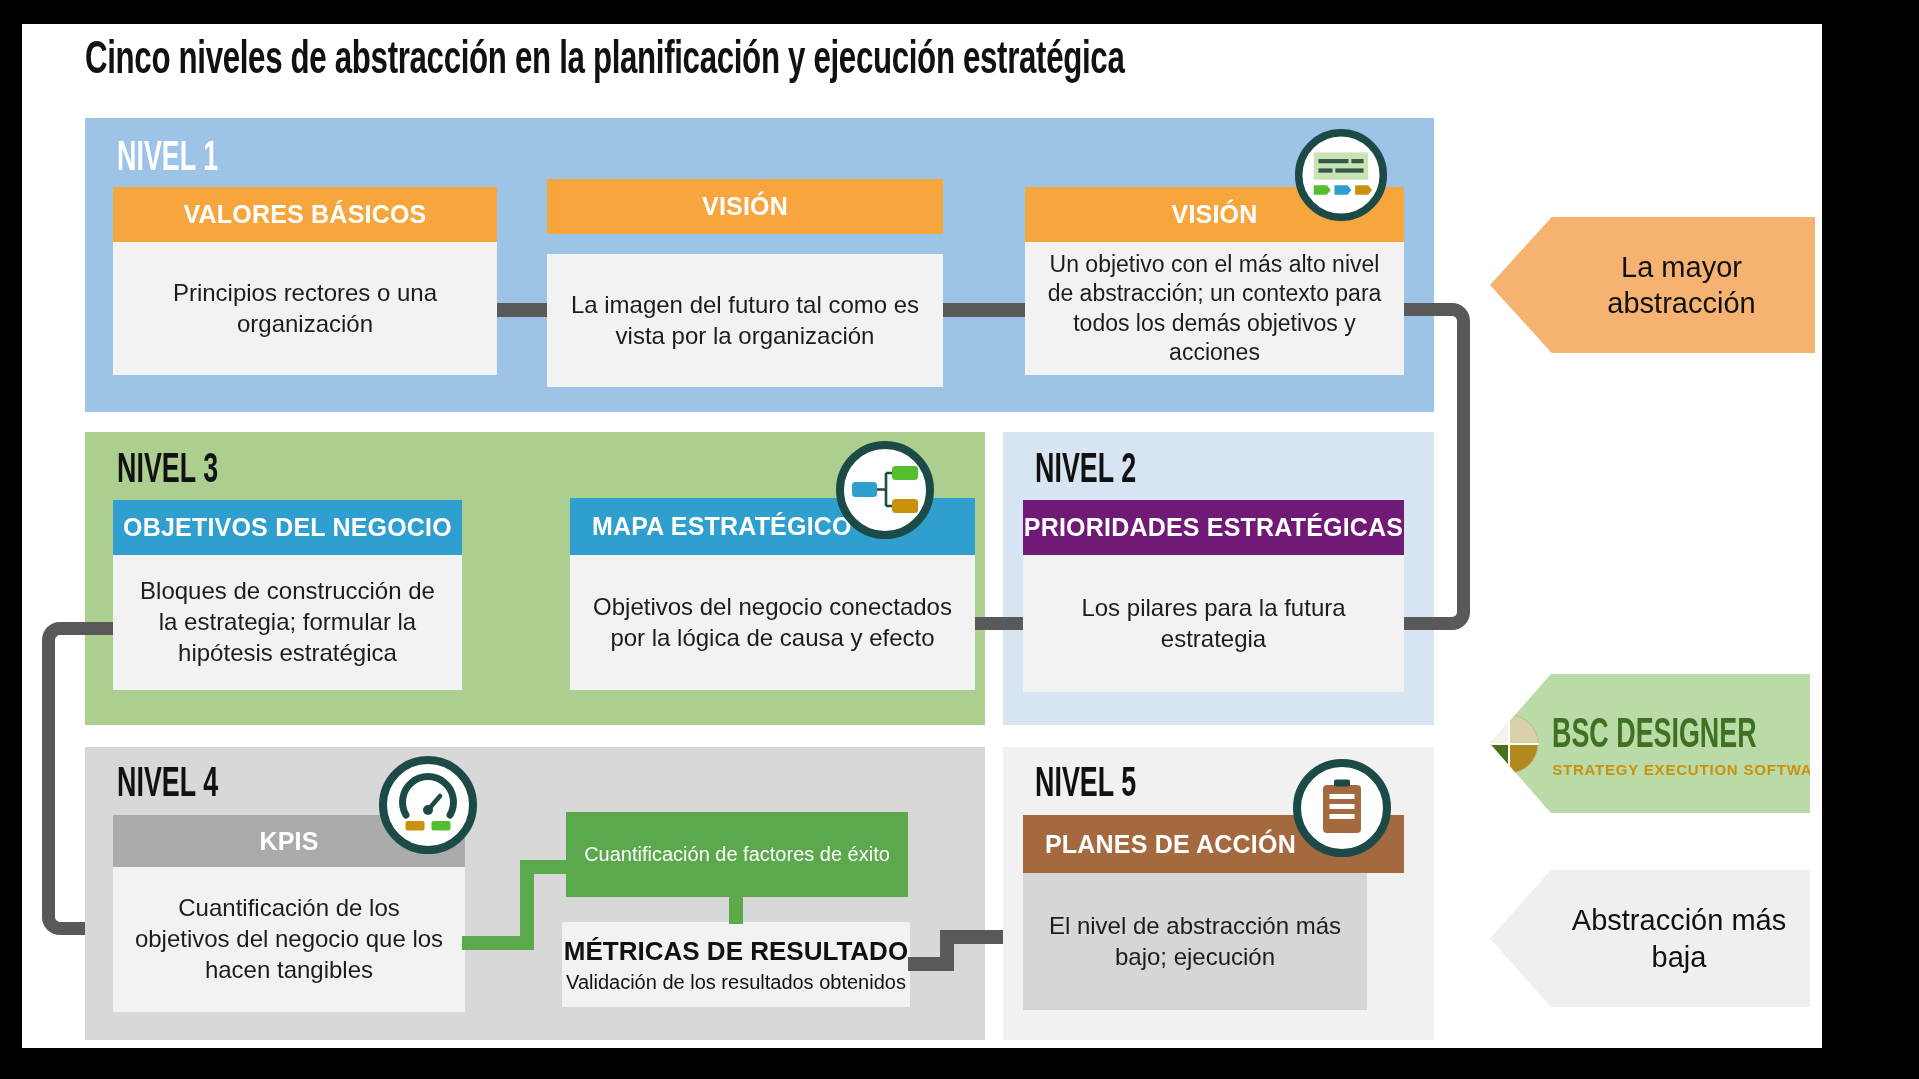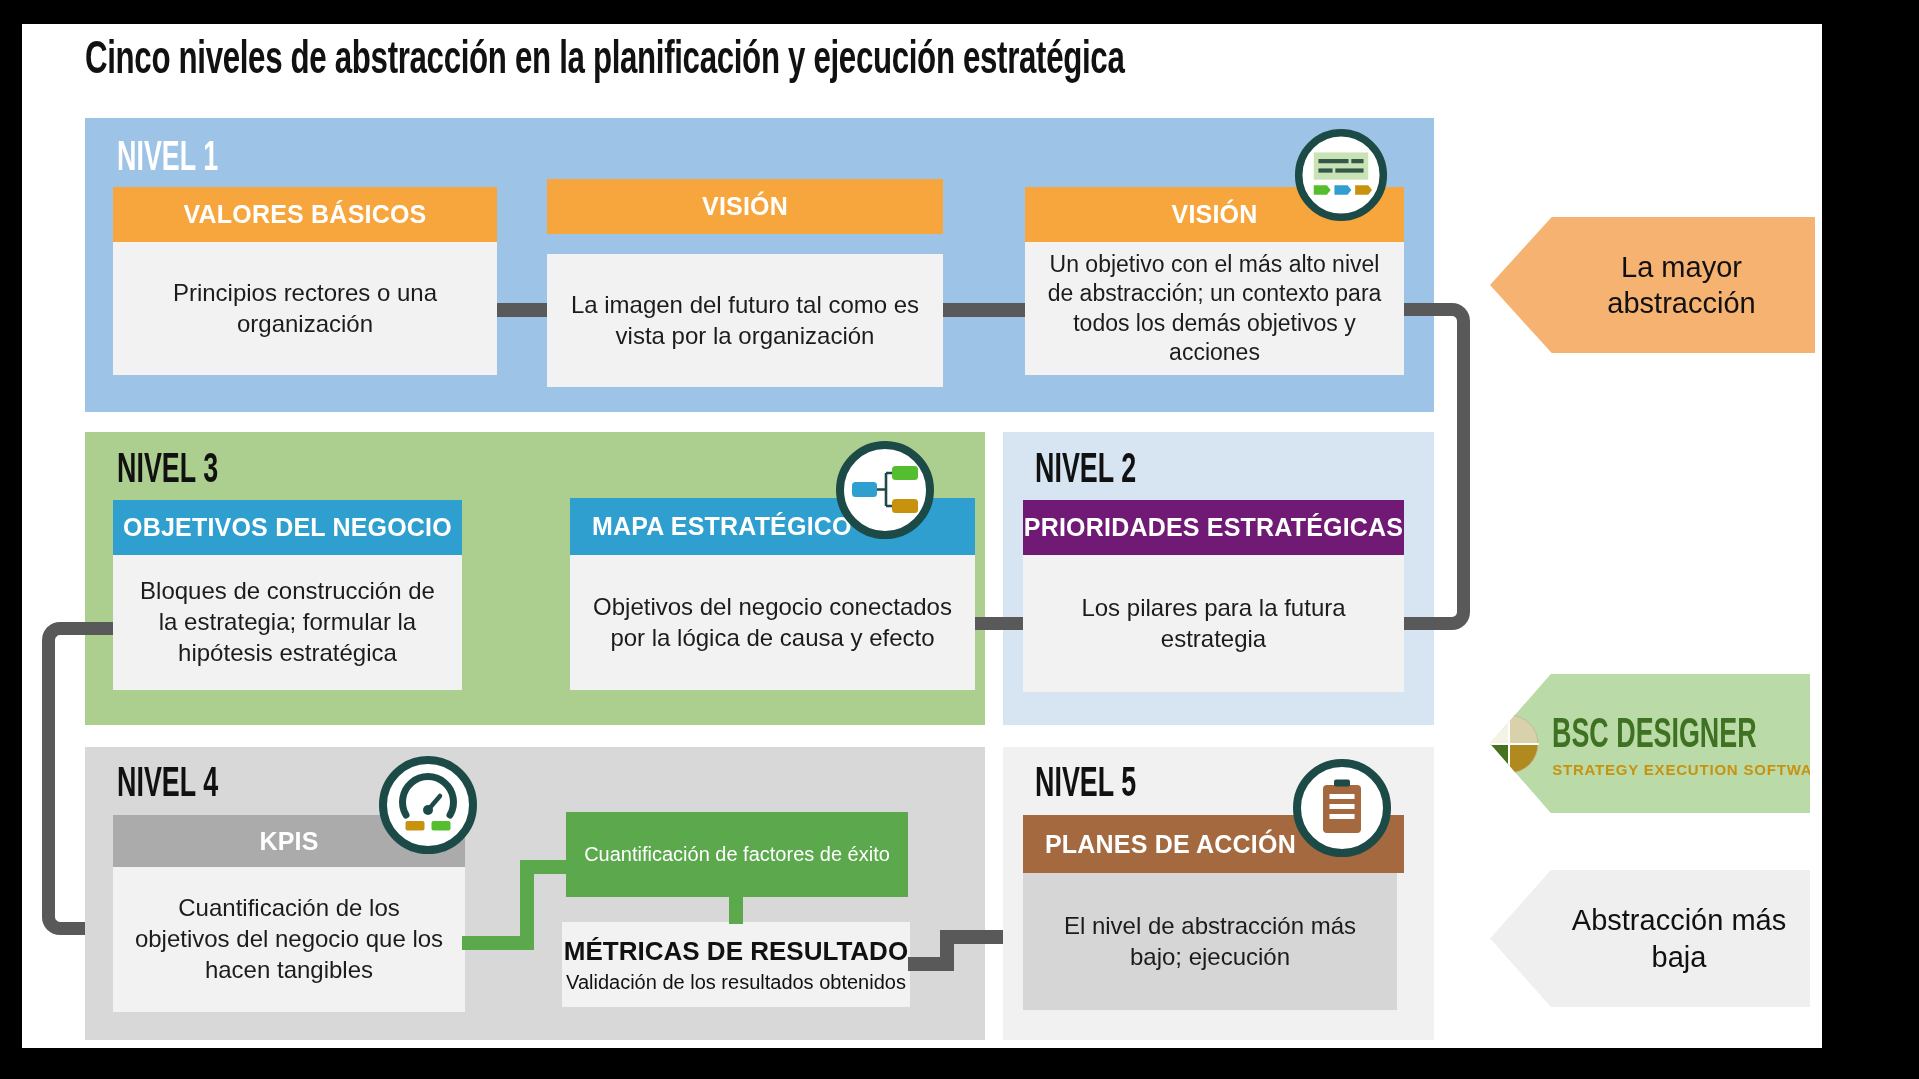--- a/index.html
+++ b/index.html
@@ -174,21 +174,21 @@
     <div class="gconn" style="left:707px; top:871px; width:14px; height:29px;"></div>
 
     <div class="connector" style="left:886px; top:933px; width:46px; height:14px;"></div>
     <div class="connector" style="left:918px; top:906px; width:14px; height:41px;"></div>
     <div class="connector" style="left:918px; top:906px; width:85px; height:14px;"></div>
 
     <div class="panel p-n5" style="left:981px; top:723px; width:431px; height:293px;"></div>
     <div class="abs level-label" style="left:1013px; top:734px; color:#111;">NIVEL 5</div>
 
     <div class="card-header hdr-brown hdr-left" style="left:1001px; top:791px; width:381px; height:58px;">PLANES DE ACCIÓN</div>
-    <div class="card-body" style="left:1001px; top:849px; width:374px; height:137px; background:#D6D6D6;">El nivel de abstracción más bajo; ejecución</div>
+    <div class="card-body" style="left:1001px; top:849px; width:344px; height:137px; background:#D6D6D6;">El nivel de abstracción más bajo; ejecución</div>
 
     <svg class="abs" style="left:1270px; top:734px; width:100px; height:100px;" viewBox="0 0 100 100">
       <circle cx="50" cy="50" r="45" fill="#ffffff" stroke="#1C4B47" stroke-width="8"></circle>
       <rect x="31" y="27" width="38" height="48" rx="4" fill="#A4693E"></rect>
       <rect x="42" y="21.5" width="16" height="7" rx="2" fill="#1C4B47"></rect>
       <rect x="37.5" y="36" width="25" height="5" fill="#ffffff"></rect>
       <rect x="37.5" y="46" width="25" height="5" fill="#ffffff"></rect>
       <rect x="37.5" y="56" width="25" height="5" fill="#ffffff"></rect>
     </svg>
 

